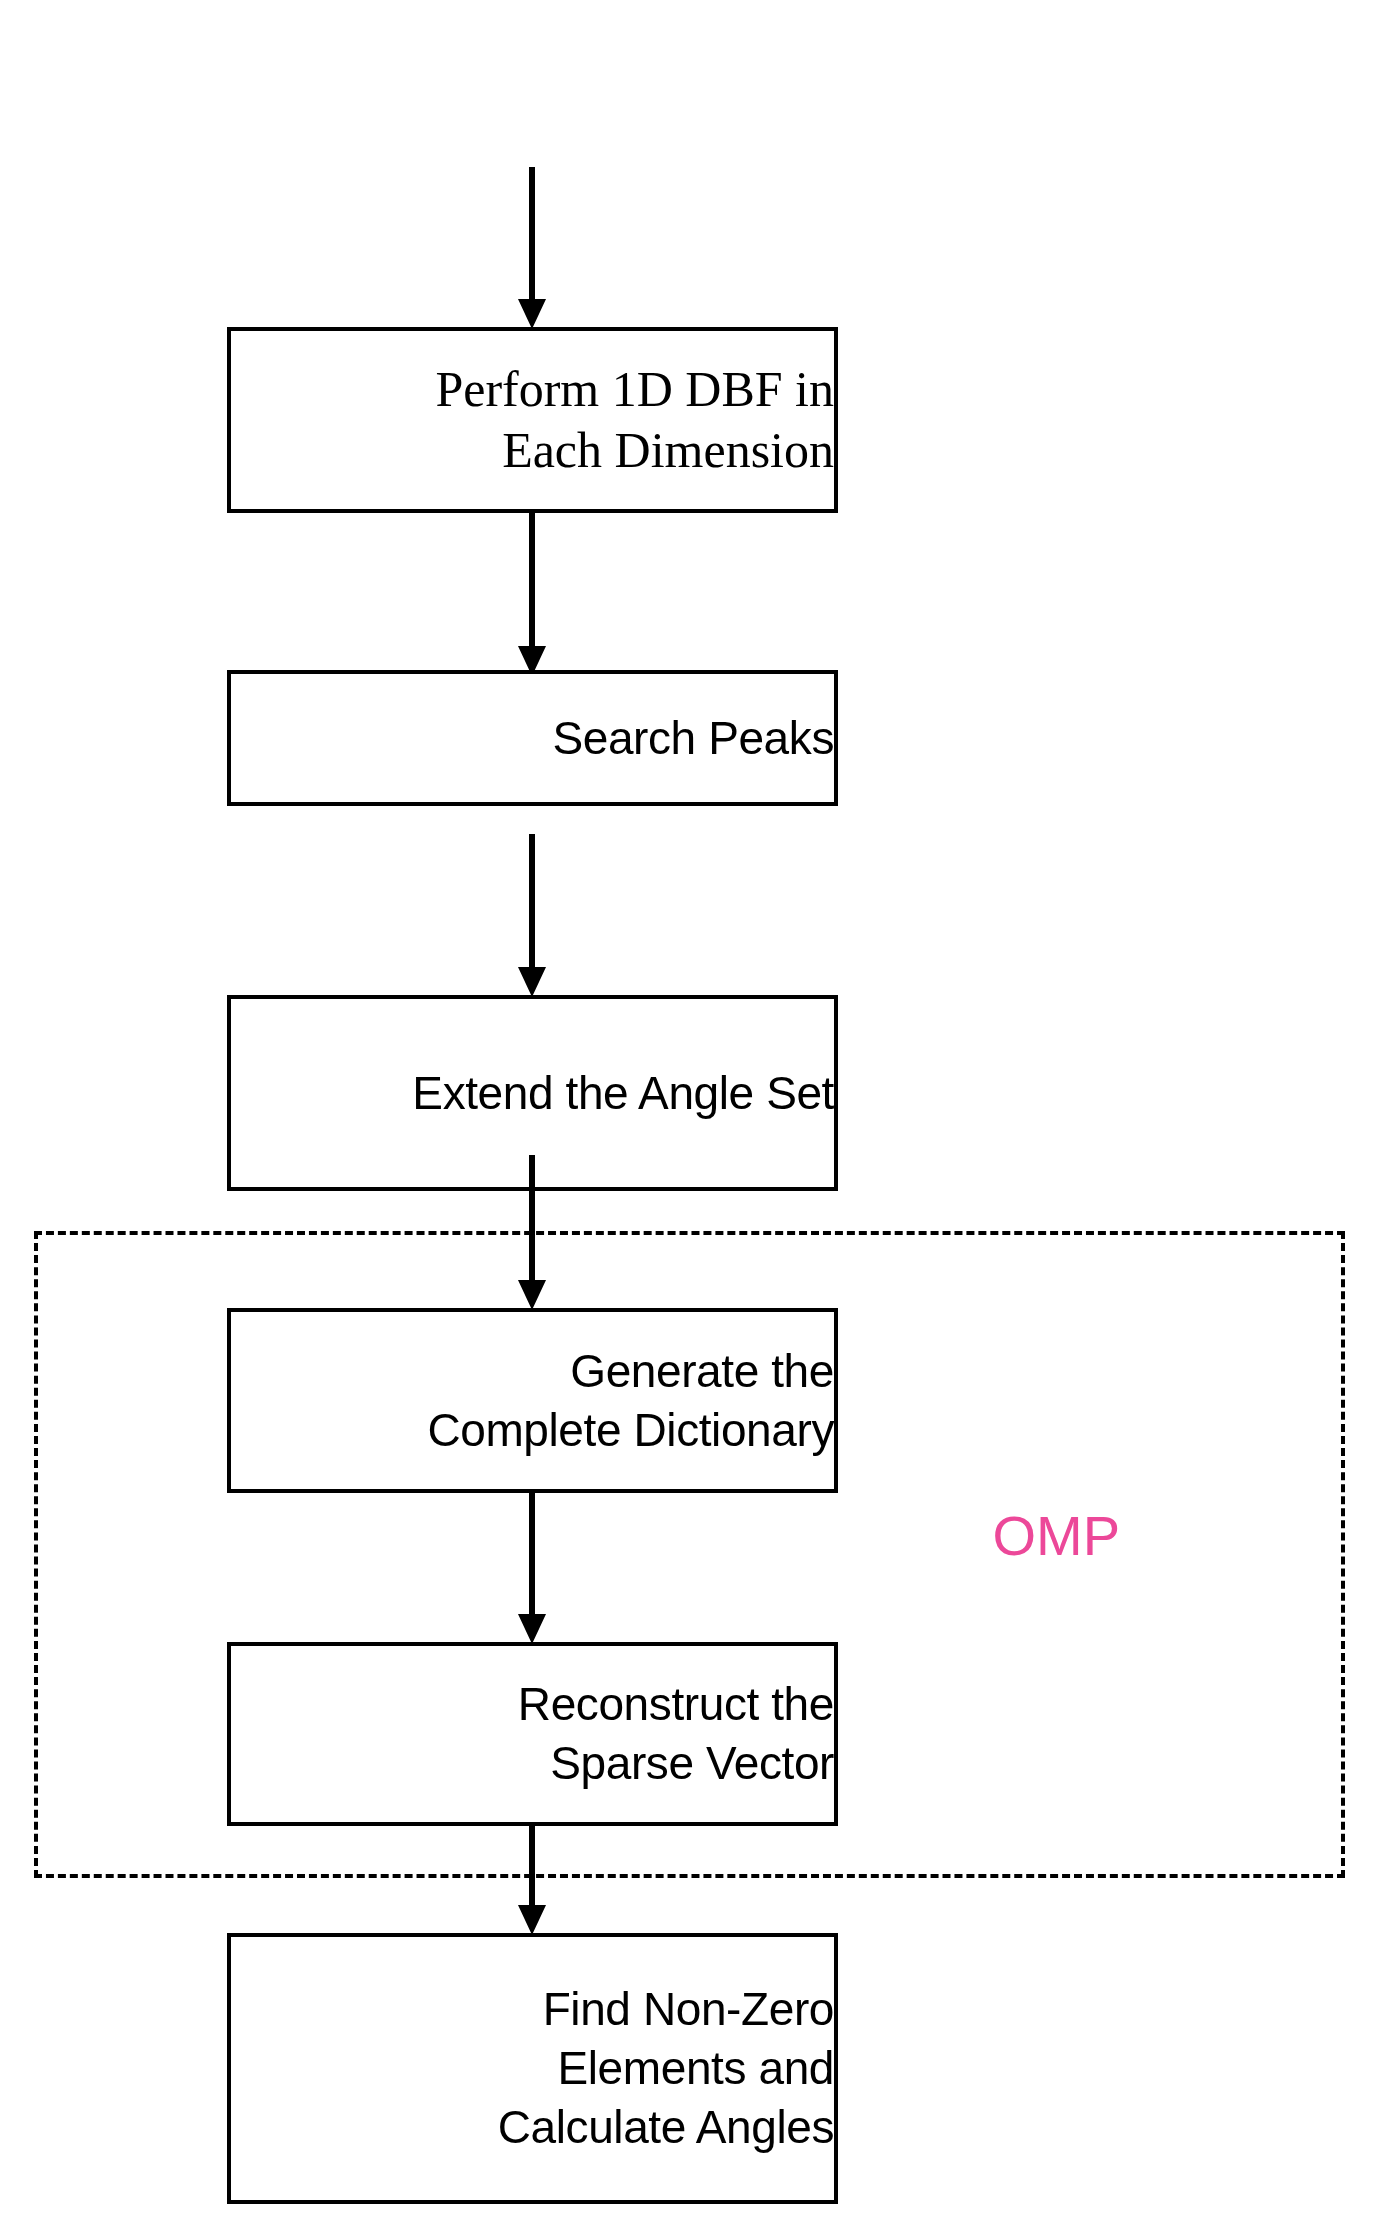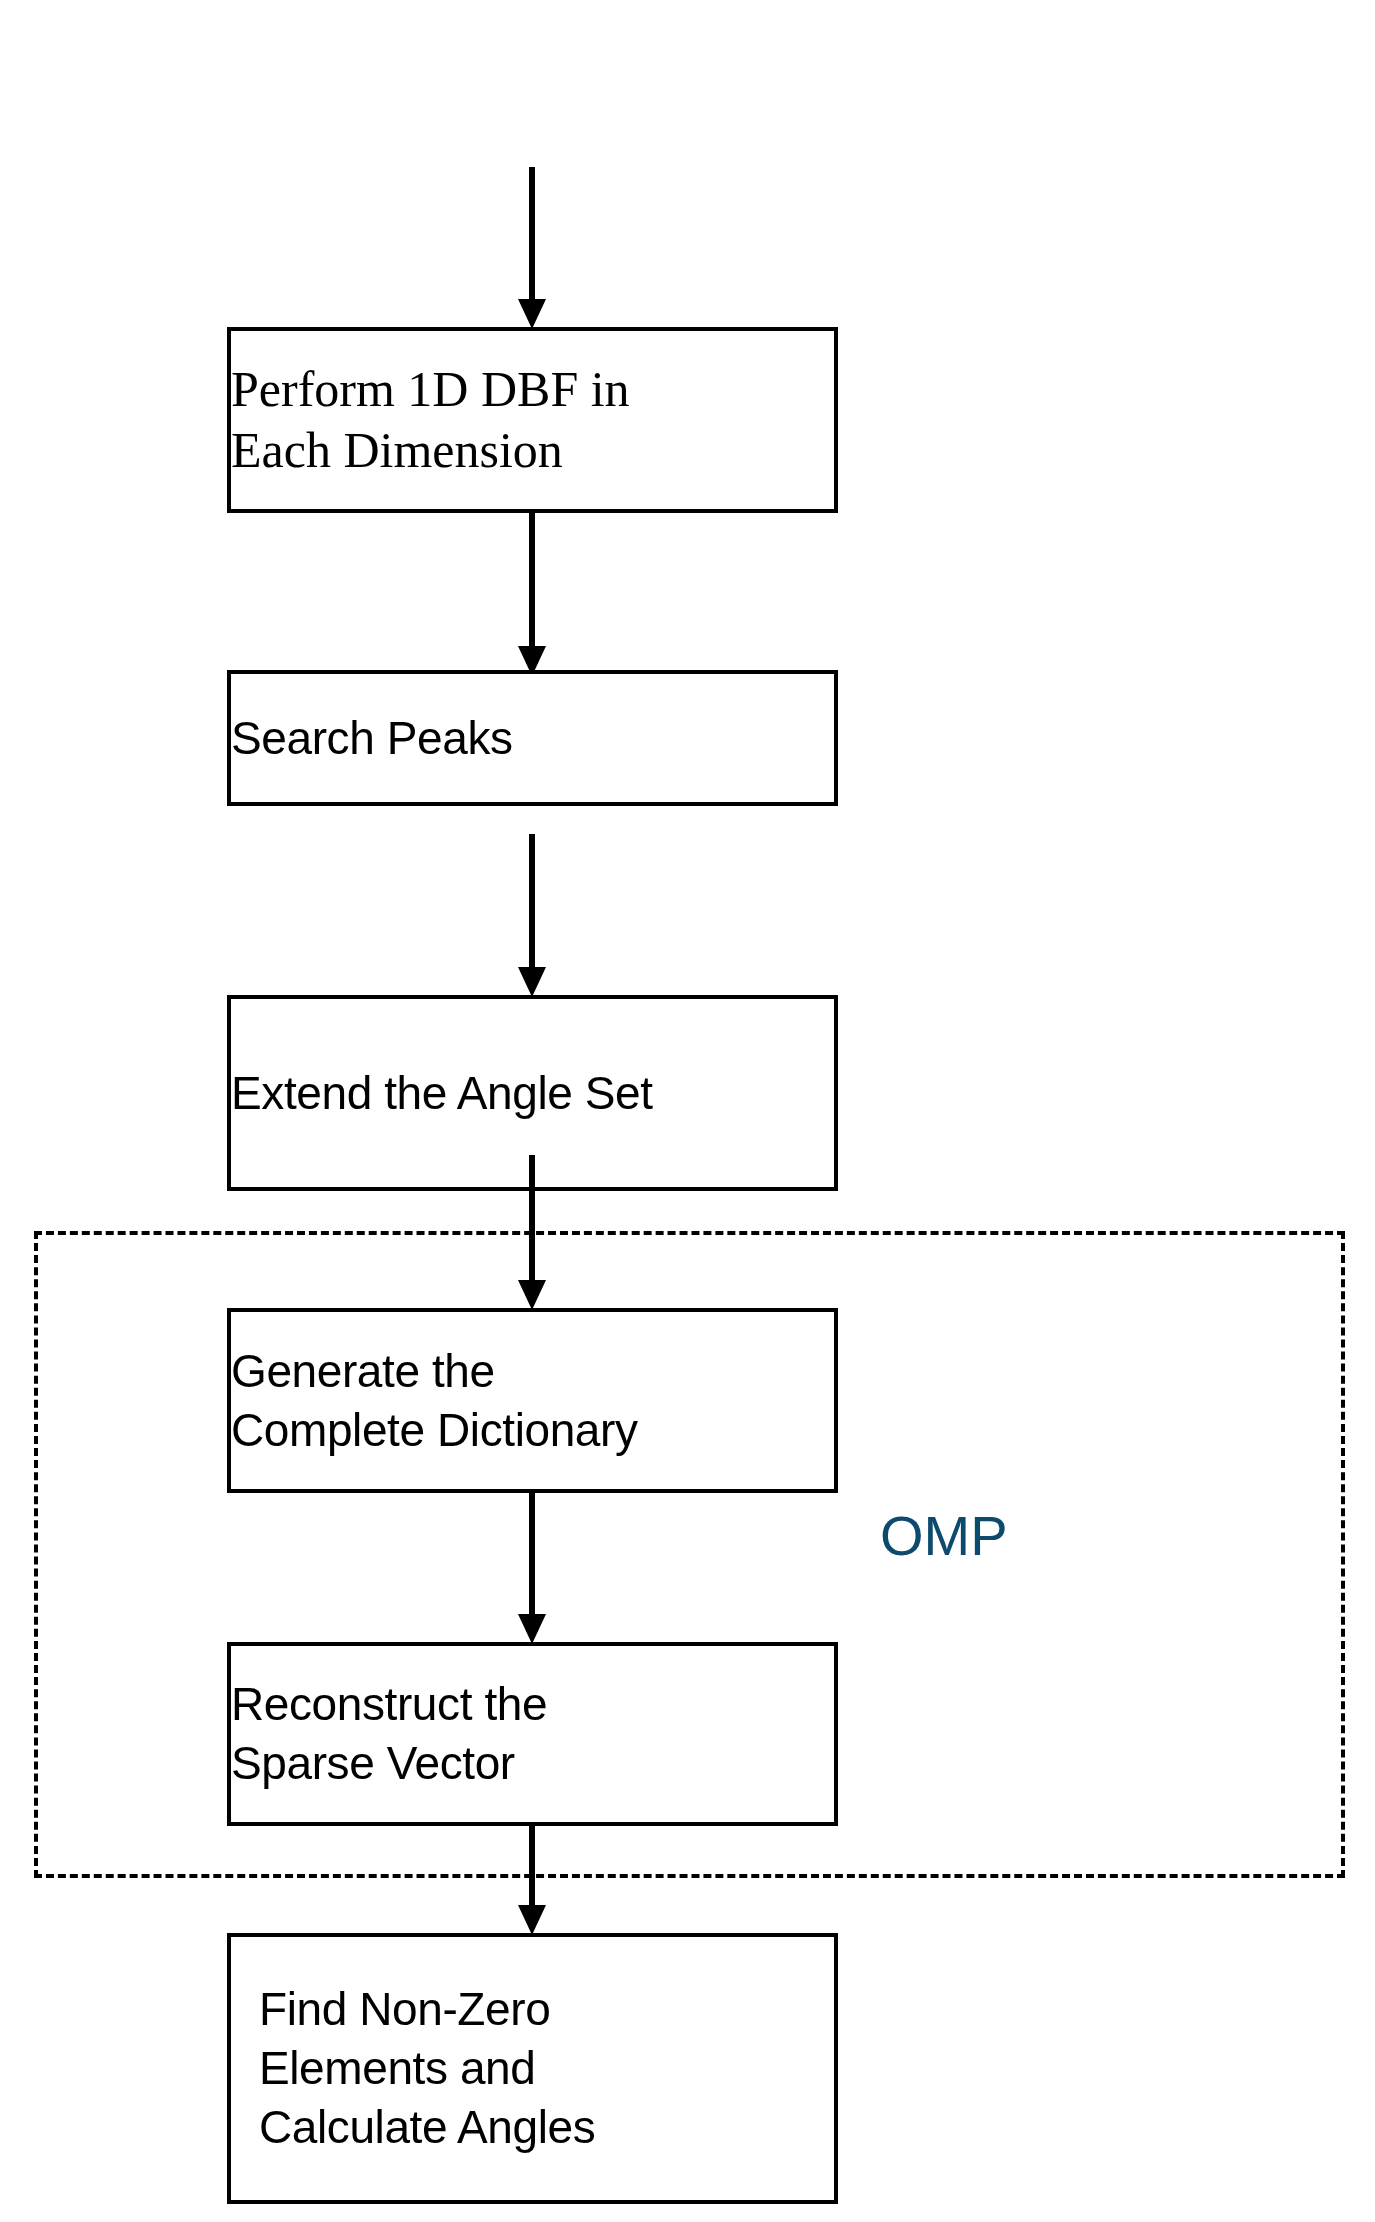--- a/index.html
+++ b/index.html
@@ -37,21 +37,21 @@
   .node {
     position: absolute;
     left: 227px;
     width: 611px;
     box-sizing: border-box;
     border: 4px solid #000000;
     background: #ffffff;
     display: flex;
     align-items: center;
     justify-content: center;
-    text-align: left;
+    text-align: right;
   }
   .node .label {
     display: block;
     width: 100%;
     font-family: "Liberation Sans", sans-serif;
     font-size: 46px;
     line-height: 1.28;
     letter-spacing: -0.4px;
     color: #000000;
     white-space: pre-line;
@@ -119,26 +119,26 @@
     box-sizing: border-box;
     border: 4px dashed #000000;
     background: transparent;
     pointer-events: none;
   }
   #omp-label {
     position: absolute;
     left: 880px;
     top: 1505px;
     width: 240px;
-    text-align: left;
+    text-align: right;
     font-family: "Liberation Sans", sans-serif;
     font-size: 56px;
     line-height: 1.1;
     letter-spacing: 0px;
-    color: #0c4a6e;
+    color: #ec4899;
   }
 </style>
 </head>
 <body>
 
 <div id="canvas">
 
 
   <div class="arrow" id="arrow-1">
     <span class="stem"></span>

